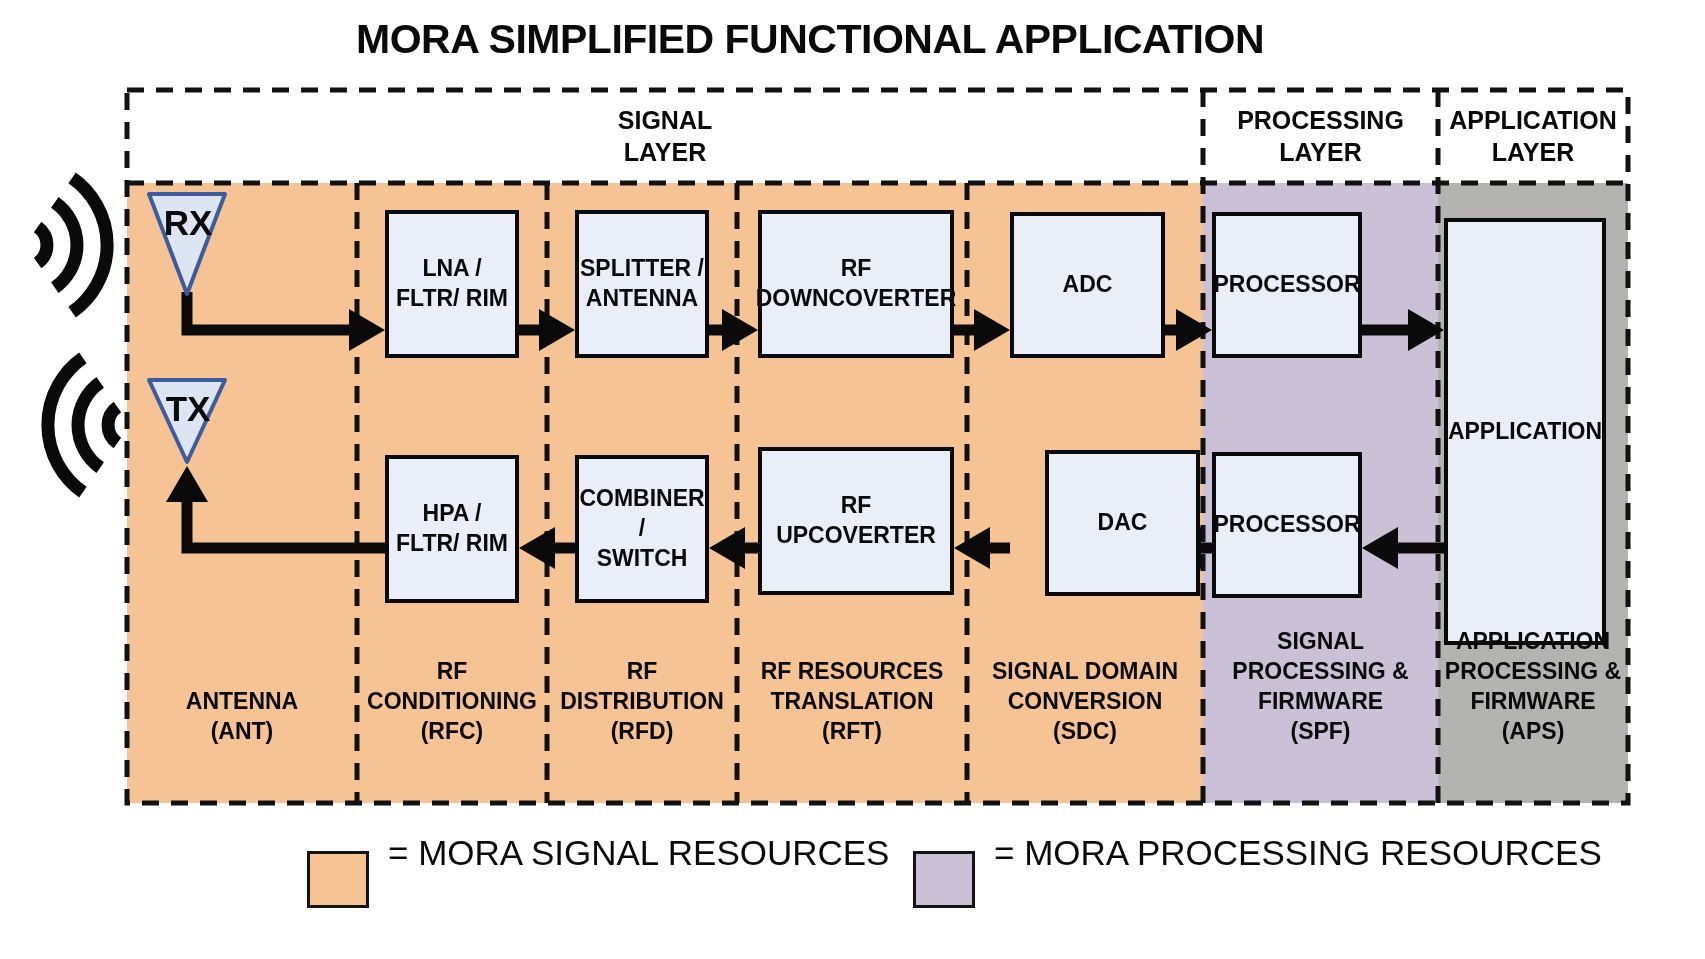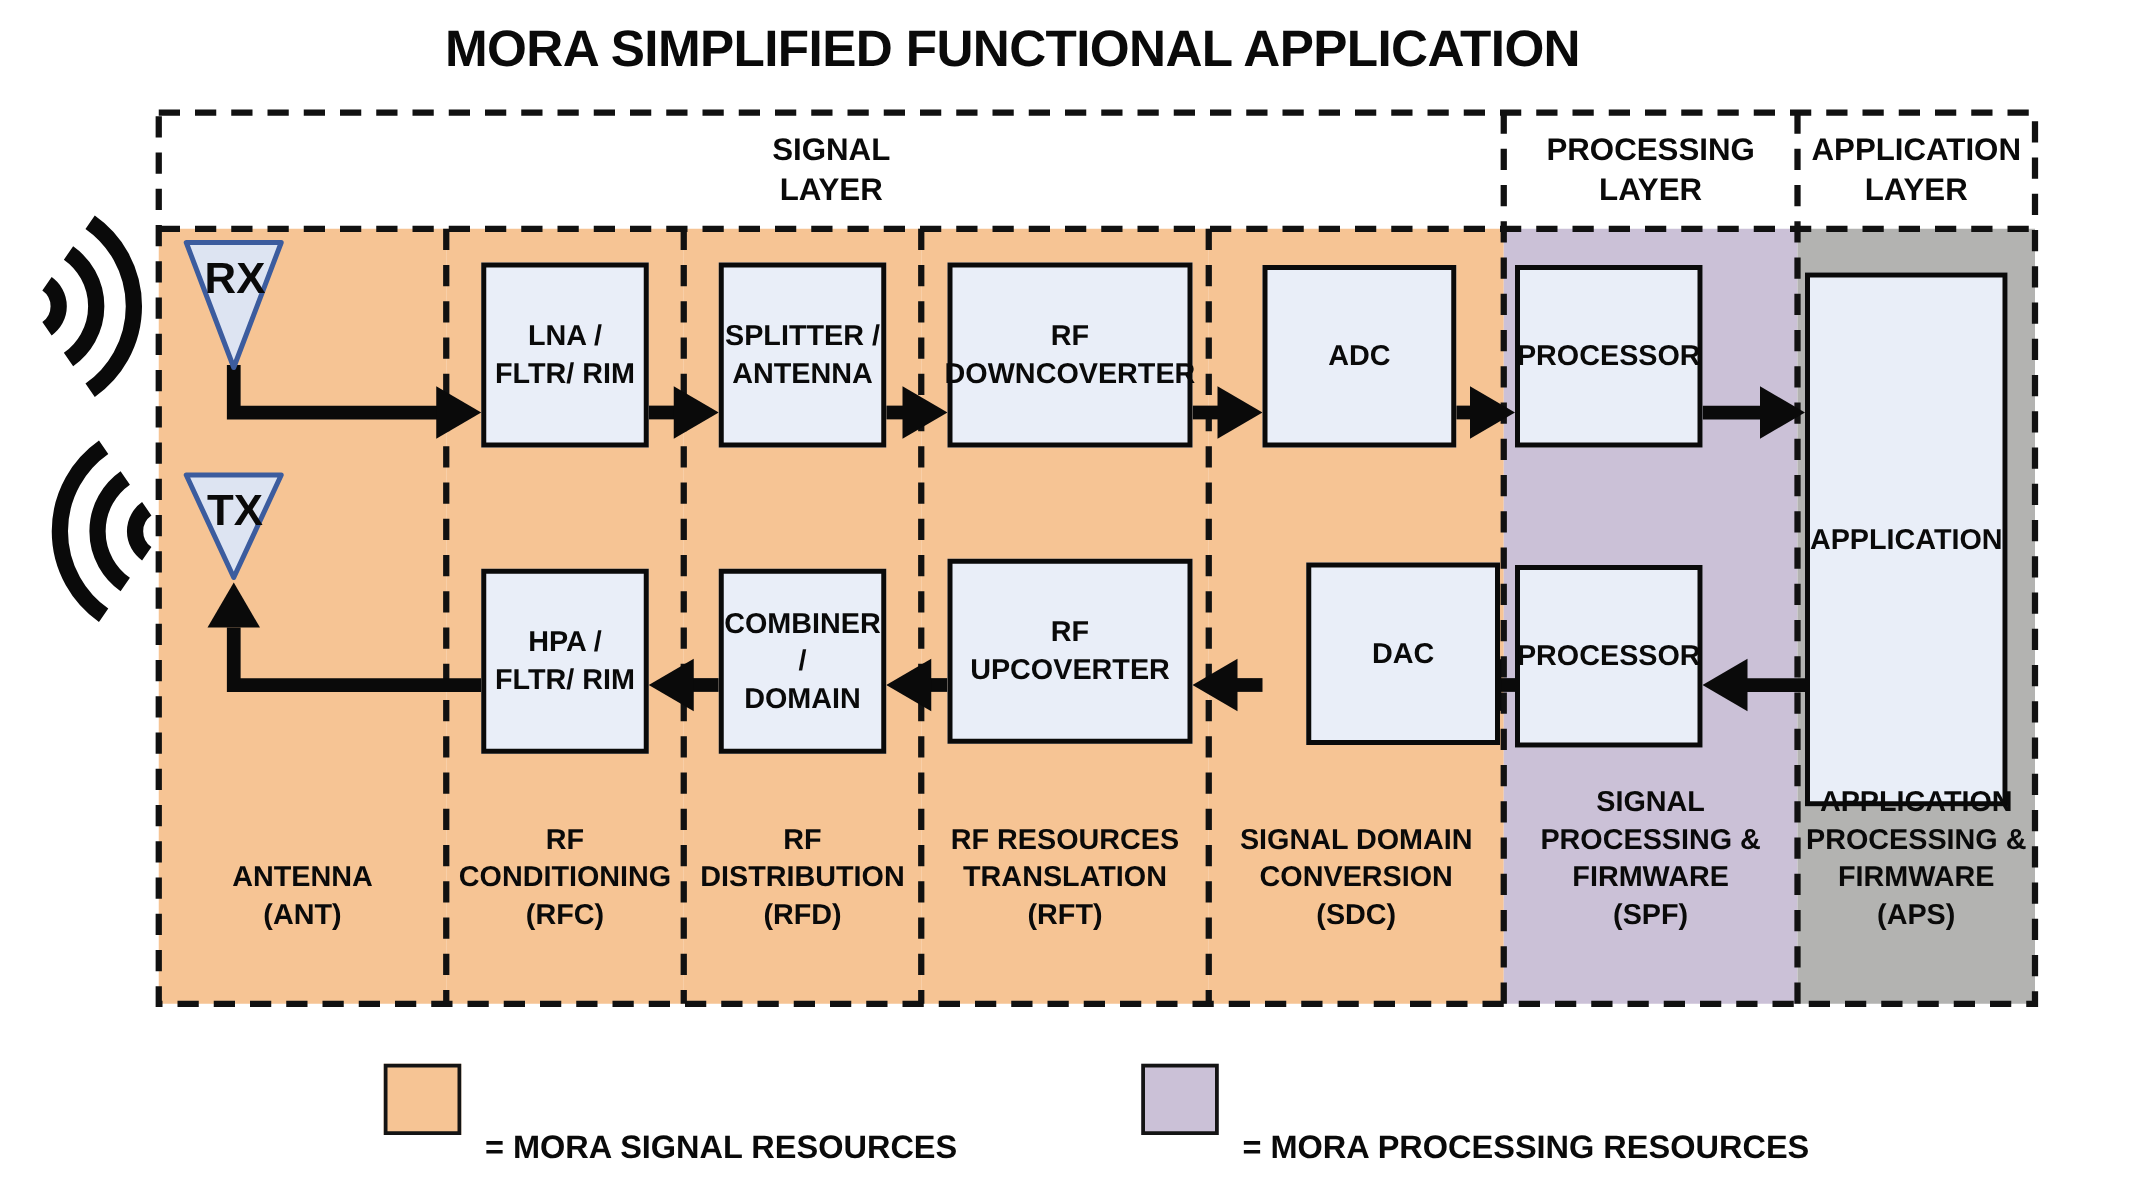--- a/index.html
+++ b/index.html
@@ -49,22 +49,22 @@
   #rx-label{left:158px;top:203px;}
   #tx-label{left:158px;top:389px;}
 
   
   #overlay{left:0;top:0;width:1705px;height:959px;z-index:2;pointer-events:none;}
 
   
   .legend-swatch{width:62px;height:57px;border:3px solid #141414;z-index:3;}
   #legend-swatch-1{left:307px;top:851px;}
   #legend-swatch-2{left:913px;top:851px;}
-  .legend-label{top:889px;height:57px;display:flex;align-items:center;
-                font-size:26px;font-weight:700;z-index:3;}
+  .legend-label{top:824px;height:57px;display:flex;align-items:center;
+                font-size:35px;font-weight:400;z-index:3;}
   #legend-label-1{left:388px;}
   #legend-label-2{left:994px;}
 </style>
 </head>
 <body>
 
 <div id="title" class="abs">MORA SIMPLIFIED FUNCTIONAL APPLICATION</div>
 
 <div class="abs col-fill orange" style="left:127px;width:230px;"></div>
 <div class="abs col-fill orange" style="left:357px;width:190px;"></div>
@@ -175,21 +175,21 @@
 <div id="blk-splitter" class="abs blk center preline">SPLITTER /
 ANTENNA</div>
 <div id="blk-down" class="abs blk center preline">RF
 DOWNCOVERTER</div>
 <div id="blk-adc" class="abs blk center preline">ADC</div>
 <div id="blk-proc-rx" class="abs blk center preline">PROCESSOR</div>
 
 <div id="blk-hpa" class="abs blk center preline">HPA /
 FLTR/ RIM</div>
 <div id="blk-combiner" class="abs blk center preline">COMBINER /
-DOMAIN</div>
+SWITCH</div>
 <div id="blk-up" class="abs blk center preline">RF
 UPCOVERTER</div>
 <div id="blk-dac" class="abs blk center preline">DAC</div>
 <div id="blk-proc-tx" class="abs blk center preline">PROCESSOR</div>
 
 <div id="blk-app" class="abs blk center preline">APPLICATION</div>
 
 <div class="abs col-label" style="left:127px;width:230px;">ANTENNA
 (ANT)</div>
 <div class="abs col-label" style="left:357px;width:190px;">RF

